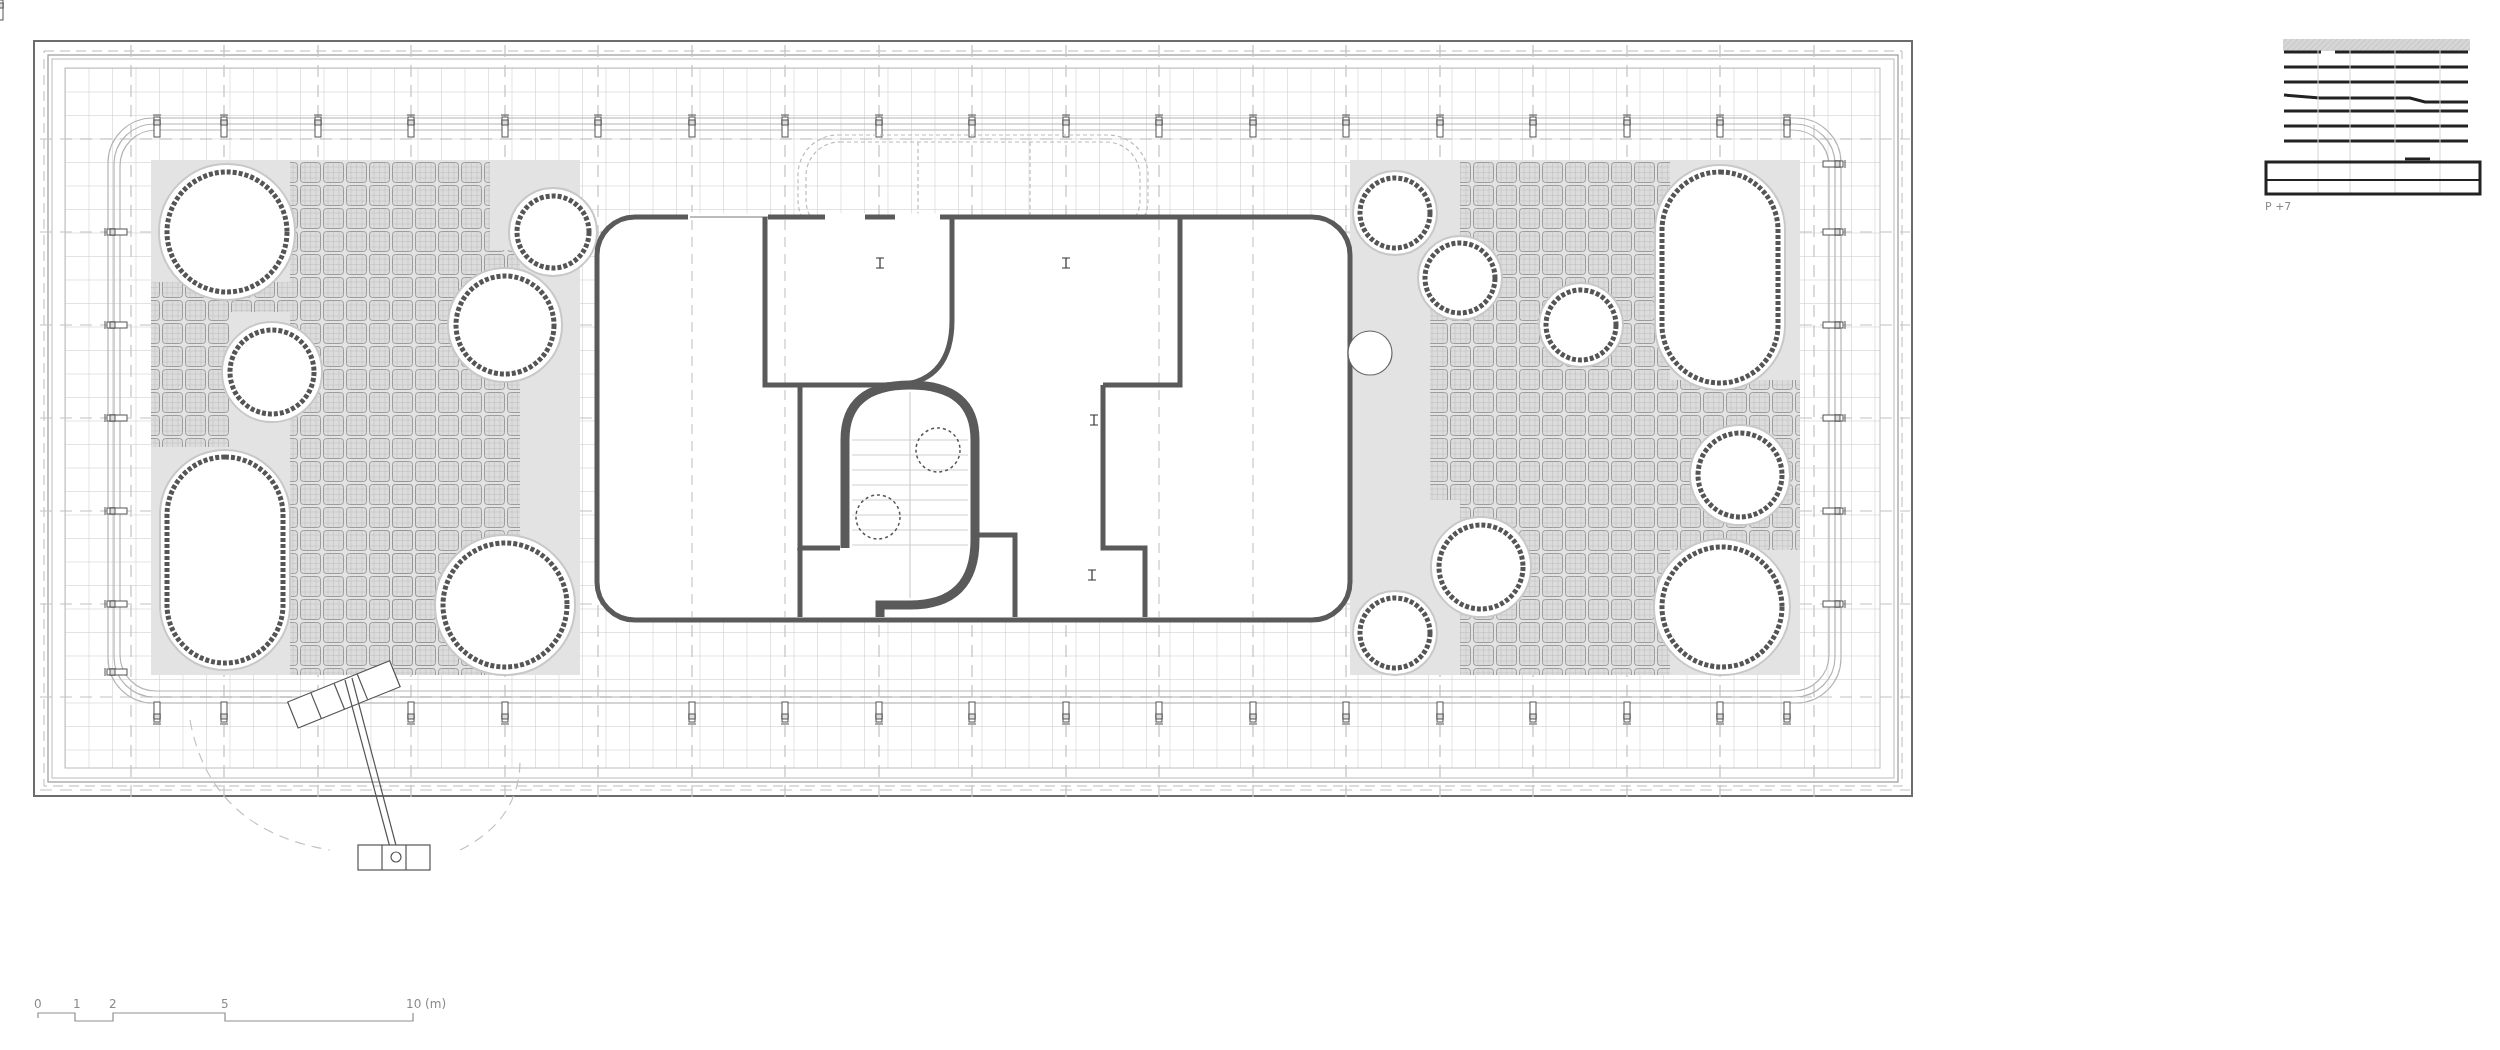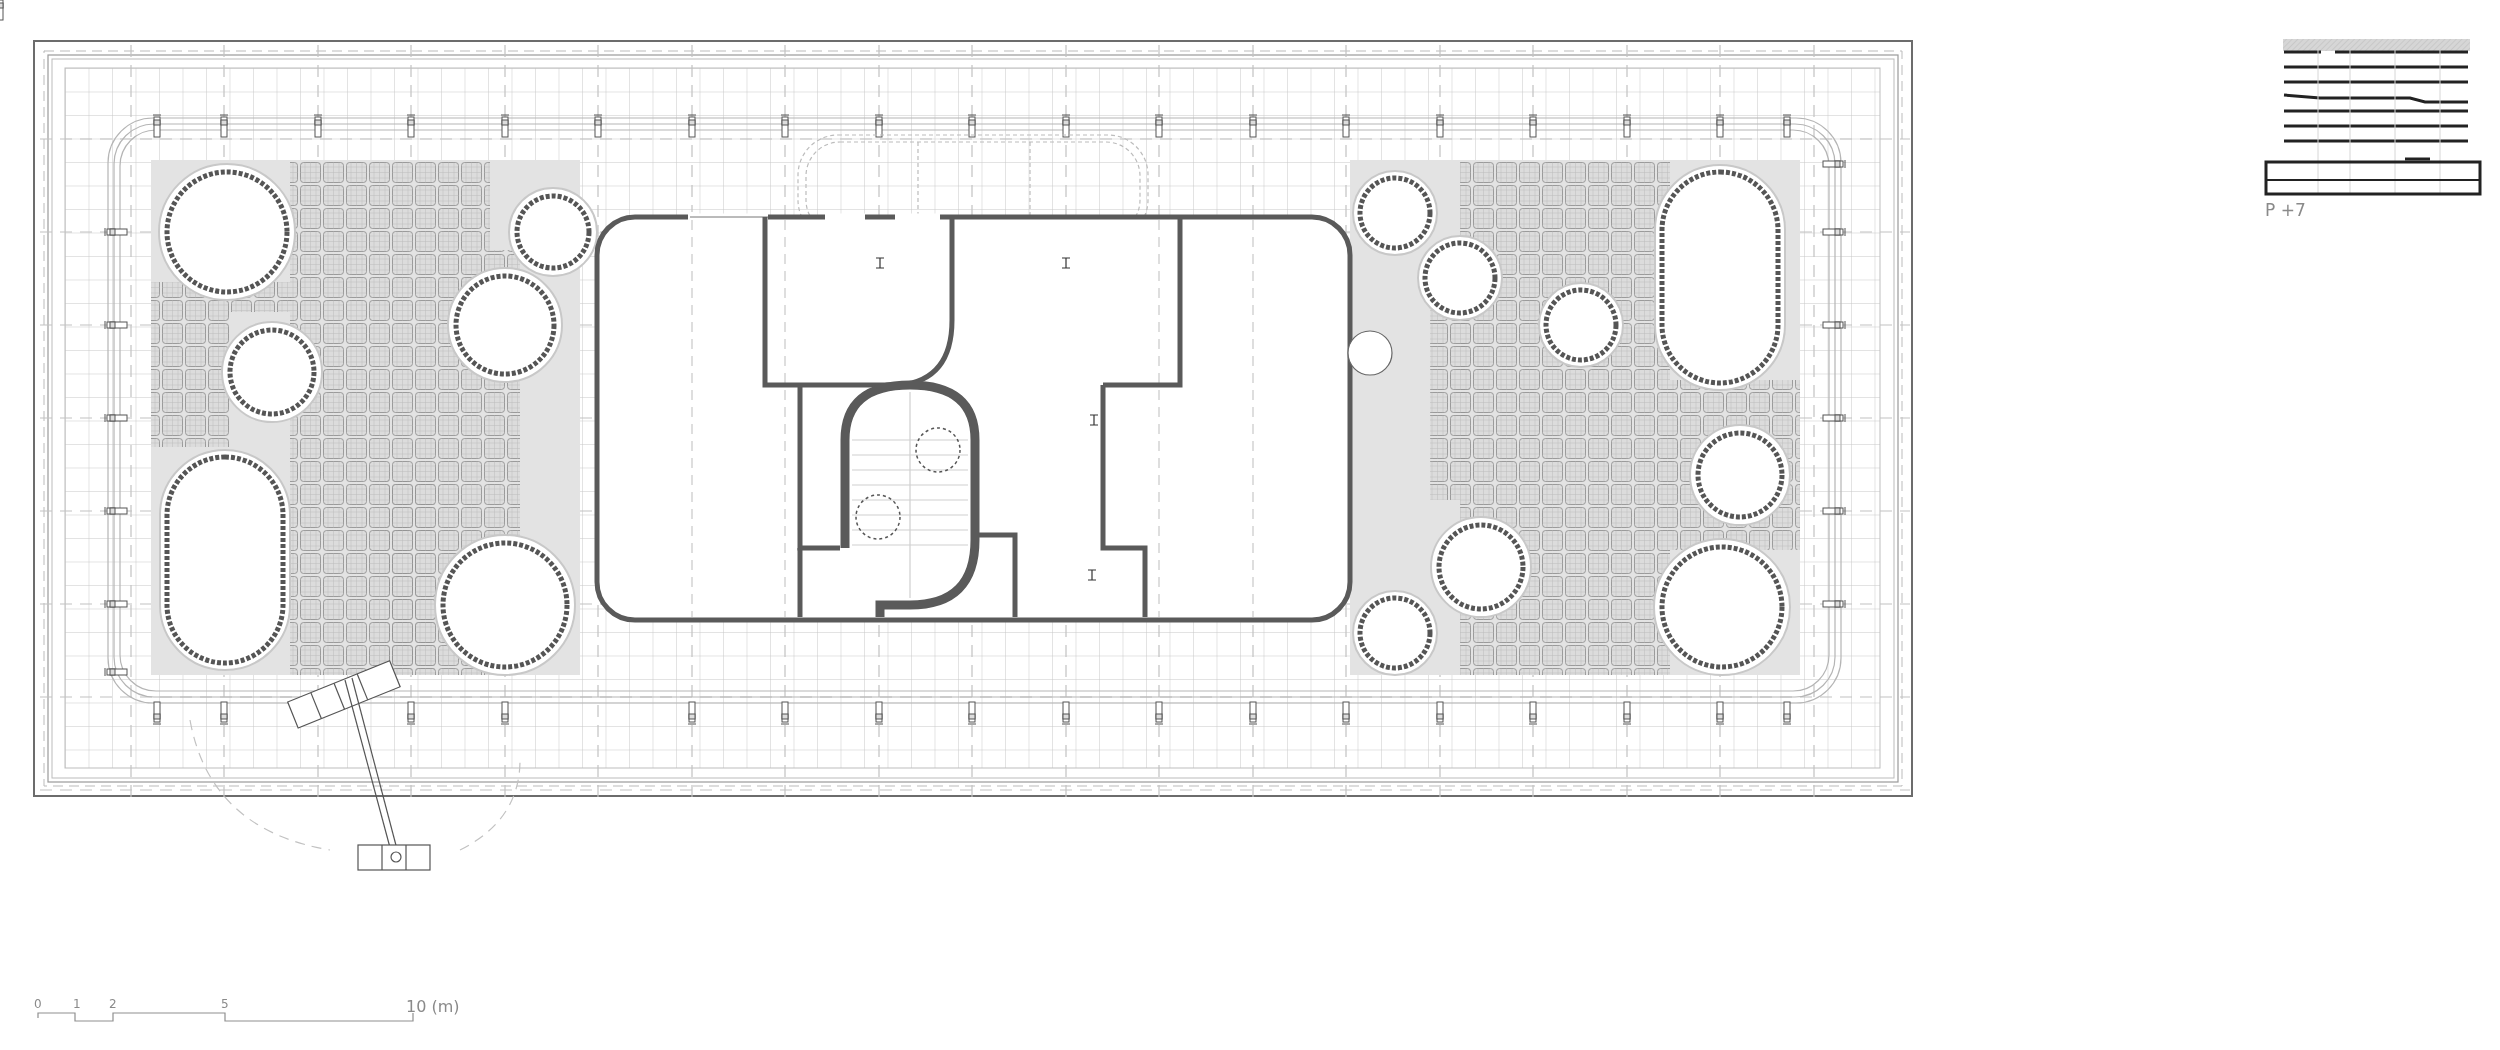--- a/index.html
+++ b/index.html
@@ -1,19 +1,19 @@
 <!DOCTYPE html>
 <html><head>
 <meta charset="utf-8">
 <style>
   html, body { margin: 0; padding: 0; background: #ffffff; }
   body { width: 2500px; height: 1050px; position: relative; overflow: hidden;
          font-family: "Liberation Sans", sans-serif; color: #888; }
   #plan { position: absolute; left: 0; top: 0; }
-  .label { position: absolute; font-size: 17px; color: #8a8a8a; font-family: "DejaVu Sans", sans-serif; }
+  .label { position: absolute; font-size: 11px; color: #8a8a8a; font-family: "DejaVu Sans", sans-serif; }
 </style>
 </head>
 <body>
 
 <svg id="plan" width="2500" height="1050" viewBox="0 0 2500 1050" xmlns="http://www.w3.org/2000/svg">
   <defs>
     <pattern id="smallgrid" width="23.5" height="23.5" patternUnits="userSpaceOnUse" x="65" y="68">
       <path d="M23.5 0 L0 0 0 23.5" fill="none" stroke="#c8c8c8" stroke-width="1"></path>
     </pattern>
     <pattern id="paverpat" width="23" height="23" patternUnits="userSpaceOnUse">
@@ -506,13 +506,13 @@
     <path d="M38 1018 L38 1013 L75 1013 L75 1021 L113 1021 L113 1013 L225 1013 L225 1021 L413 1021 L413 1013"></path>
   </g>
 </svg>
 
 <span class="label" style="left:2265px; top:200px;">P +7</span>
 
 <span class="label" style="left:34px; top:997px; font-size:12px;">0</span>
 <span class="label" style="left:73px; top:997px; font-size:12px;">1</span>
 <span class="label" style="left:109px; top:997px; font-size:12px;">2</span>
 <span class="label" style="left:221px; top:997px; font-size:12px;">5</span>
-<span class="label" style="left:406px; top:997px; font-size:16px;">10 (m)</span>
+<span class="label" style="left:406px; top:997px; font-size:12px;">10 (m)</span>
 
 </body></html>

